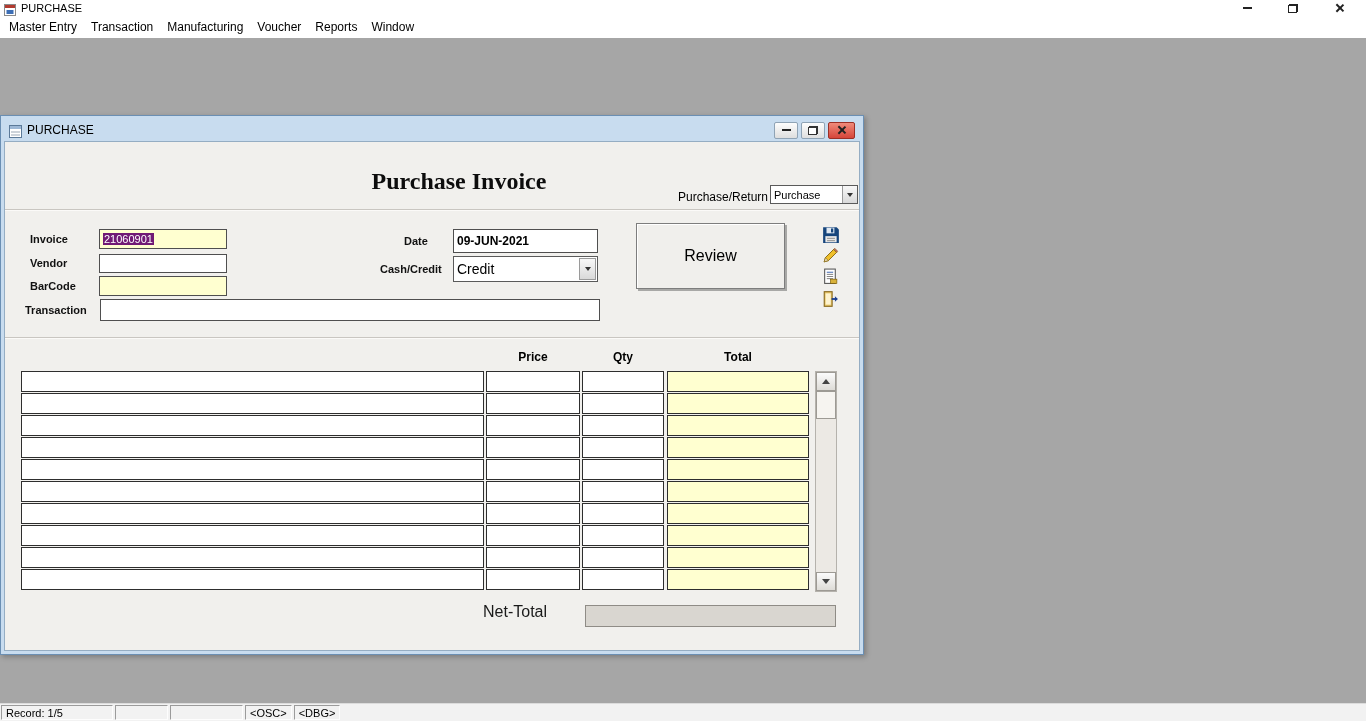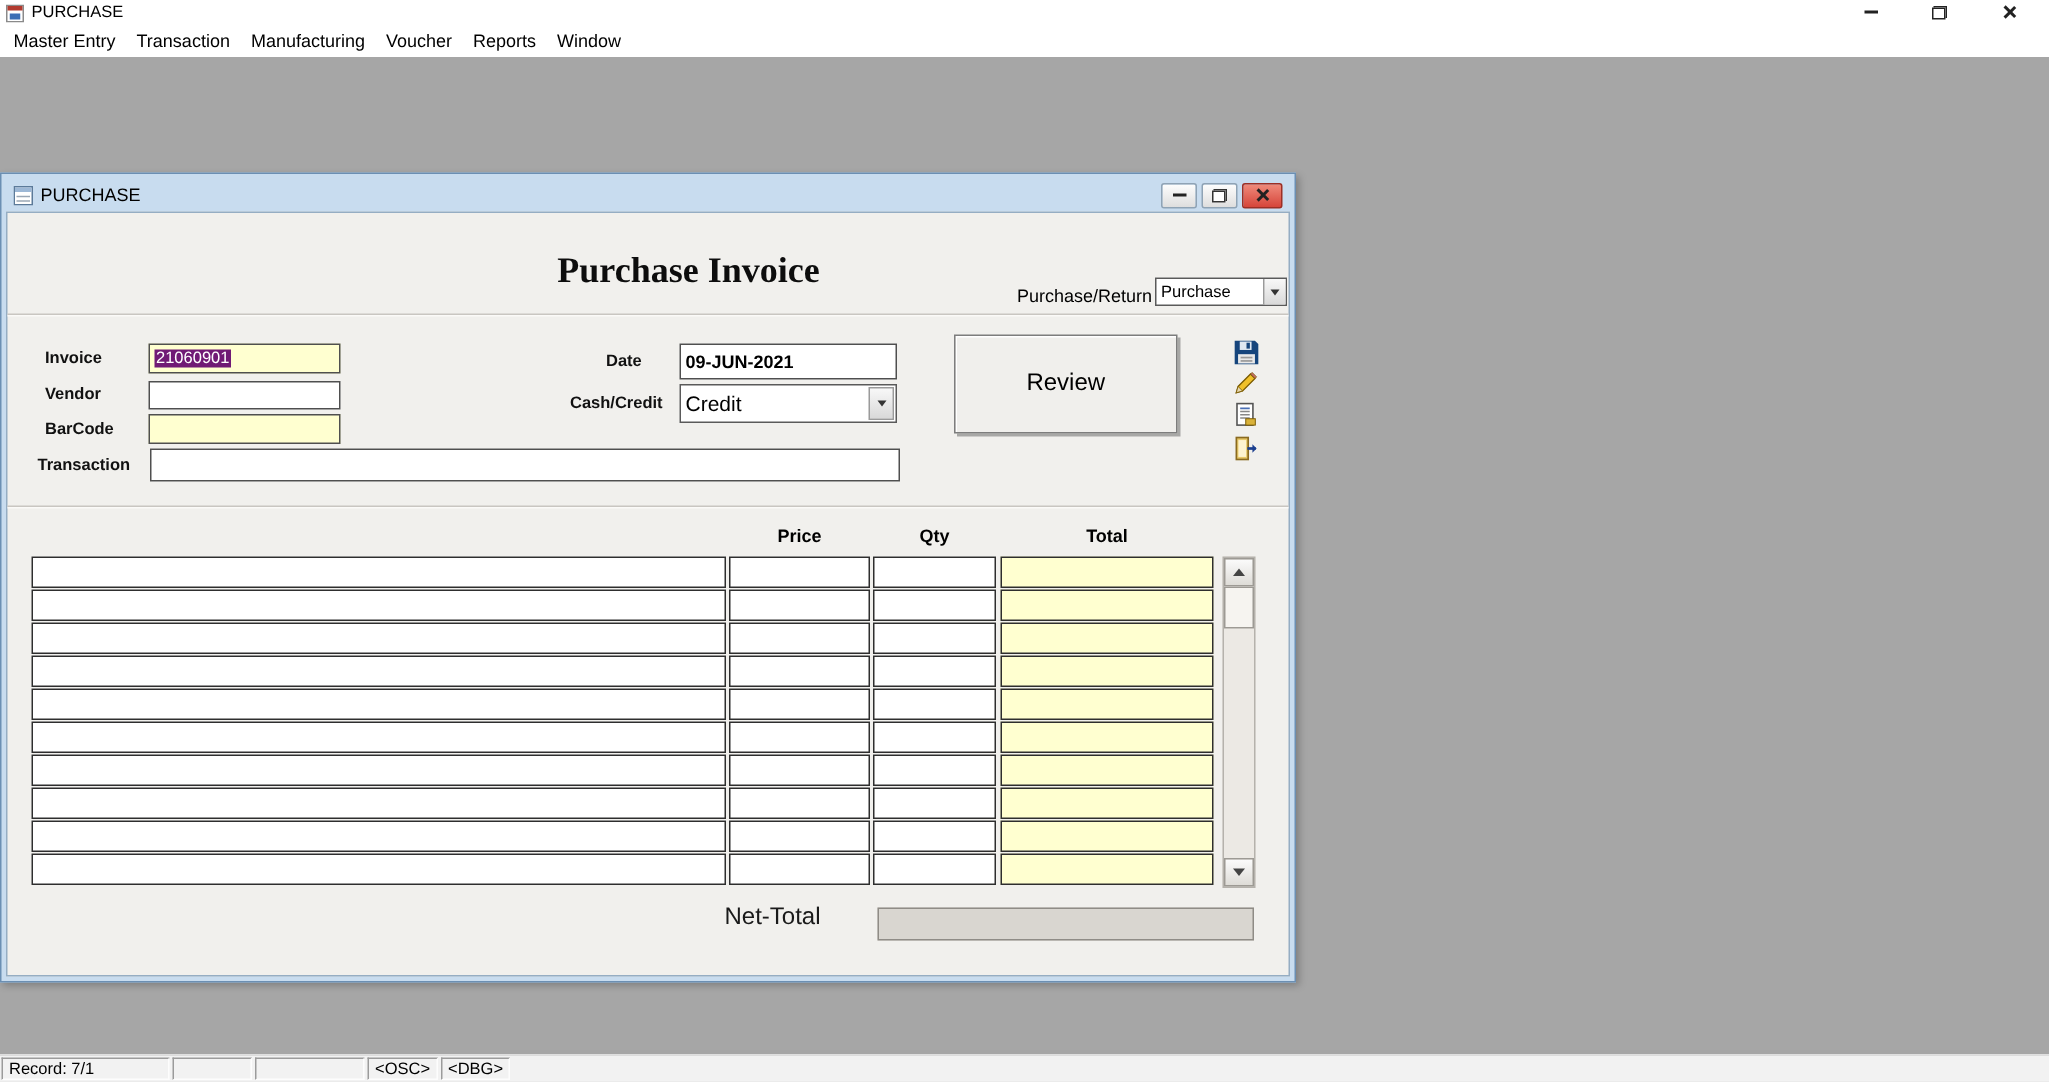--- a/index.html
+++ b/index.html
@@ -333,18 +333,18 @@
 
       <div class="net-label">Net-Total</div>
       <div class="net-field"><span></span></div>
 
     </div>
   </div>
 
 </div>
 
 <div class="statusbar">
-  <span class="sb-seg sb-record">Record: 7/1</span>
+  <span class="sb-seg sb-record">Record: 1/5</span>
   <span class="sb-seg sb-a"></span>
   <span class="sb-seg sb-b"></span>
   <span class="sb-seg">&lt;OSC&gt;</span>
   <span class="sb-seg">&lt;DBG&gt;</span>
 </div>
 
 </body></html>

